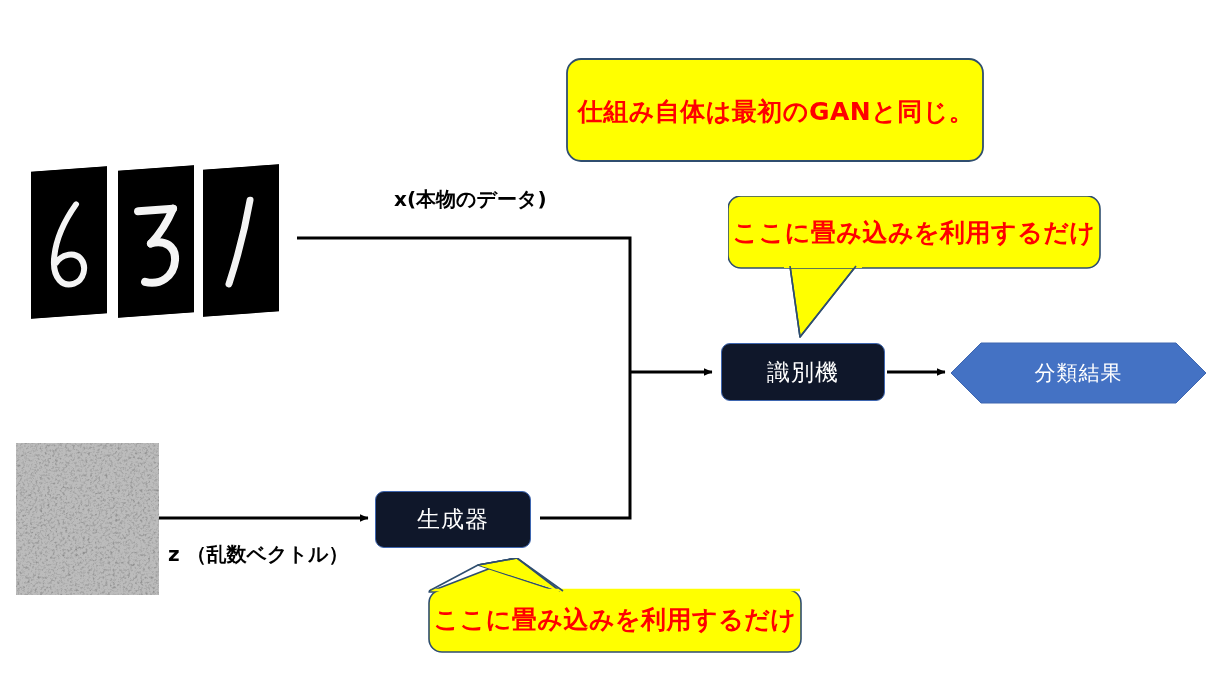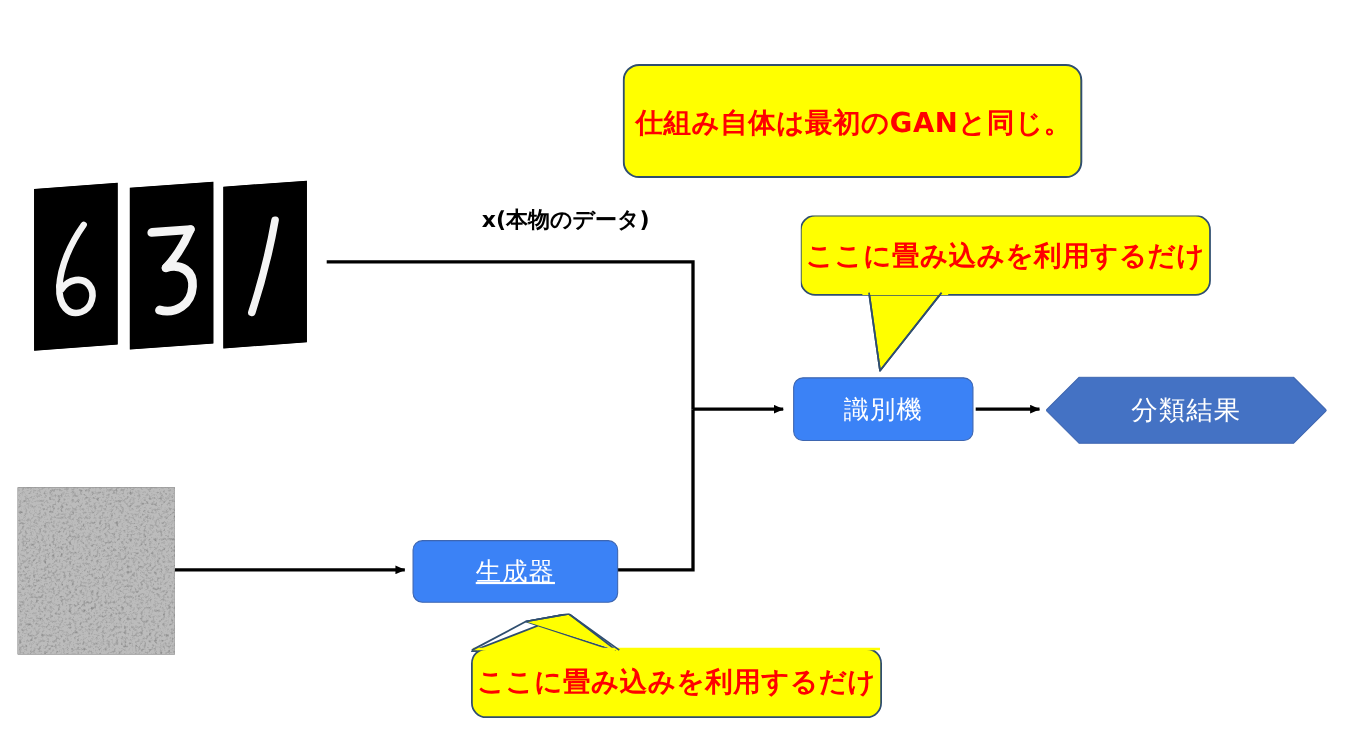--- a/index.html
+++ b/index.html
@@ -41,62 +41,61 @@
     height: 674px;
   }
   .layer-svg { pointer-events: none; }
 
   
   .proc-box {
     position: absolute;
     display: flex;
     align-items: center;
     justify-content: center;
-    background: #3b82f6;
+    background: #0f172a;
     border: 1px solid #3e66b0;
     border-radius: 9px;
     color: #ffffff;
     font-size: 23px;
     font-family: "DejaVu Sans", "Liberation Sans", sans-serif;
     letter-spacing: 1px;
     box-sizing: border-box;
   }
   #box-discriminator {
     left: 721px;
     top: 343px;
     width: 164px;
     height: 58px;
   }
   #box-generator {
     left: 375px;
     top: 491px;
-    width: 187px;
+    width: 156px;
     height: 57px;
-    text-decoration: underline;
   }
 
   
   #shape-result {
     position: absolute;
     left: 951px;
     top: 342px;
     width: 255px;
     height: 62px;
   }
   #shape-result .chevron-label {
     position: absolute;
     left: 0;
     top: 0;
     width: 255px;
     height: 62px;
     display: flex;
     align-items: center;
     justify-content: center;
     color: #ffffff;
-    font-size: 24px;
+    font-size: 21px;
     font-family: "DejaVu Sans", "Liberation Sans", sans-serif;
     letter-spacing: 1px;
   }
 
   
   .callout {
     position: absolute;
   }
   .callout .callout-text {
     position: absolute;
@@ -130,21 +129,21 @@
 
   
   .edge-label {
     position: absolute;
     font-size: 20px;
     font-weight: bold;
     color: #000000;
     font-family: "DejaVu Sans", "Liberation Sans", sans-serif;
     white-space: nowrap;
   }
-  #label-x { left: 394px; top: 186px; margin-left: 44px; }
+  #label-x { left: 394px; top: 186px; }
   #label-z { left: 168px; top: 541px; letter-spacing: 0px; }
   #label-y { left: 558px; top: 541px; letter-spacing: 0px; }
 
   
   .mnist-card {
     position: absolute;
     background: #000000;
   }
   #mnist-1 { left: 31px;  top: 169px; width: 76px;  height: 147px; transform: skewY(-4.2deg); }
   #mnist-2 { left: 118px; top: 168px; width: 76px;  height: 147px; transform: skewY(-4.2deg); }
@@ -233,20 +232,21 @@
                     0.8 0.8 0.8 0 -0.25"></feColorMatrix>
           <feComposite operator="in" in2="SourceGraphic"></feComposite>
         </filter>
       </defs>
       <rect x="0" y="0" width="60" height="64" fill="#6e6e6e"></rect>
       <rect x="0" y="0" width="60" height="64" filter="url(#noiseFilter)" fill="#ffffff"></rect>
     </svg>
   </div>
 
   <div class="edge-label" id="label-x">x(本物のデータ)</div>
+  <div class="edge-label" id="label-z">z （乱数ベクトル）</div>
 
   <div class="callout" id="callout-gen">
     <svg width="400" height="98" viewBox="0 0 400 98" xmlns="http://www.w3.org/2000/svg">
       <path d="M63,7 L145,34 L14,34 L102,0 Z" fill="#FFFF00" stroke="#2F4E6F" stroke-width="1.6" stroke-linejoin="round"></path>
       <rect x="14" y="32" width="372" height="62" rx="13" ry="13" fill="#FFFF00" stroke="#2F4E6F" stroke-width="1.6"></rect>
       <path d="M63,7 L102,0 L145,33" fill="#FFFF00" stroke="#2F4E6F" stroke-width="1.6" stroke-linejoin="round"></path>
       <line x1="15" y1="32" x2="385" y2="32" stroke="#FFFF00" stroke-width="2.4"></line>
       <path d="M63,7 L102,0 L148,33" fill="none" stroke="#2F4E6F" stroke-width="1.6"></path>
       <path d="M63,7 L14,33" fill="none" stroke="#2F4E6F" stroke-width="1.6"></path>
     </svg>

